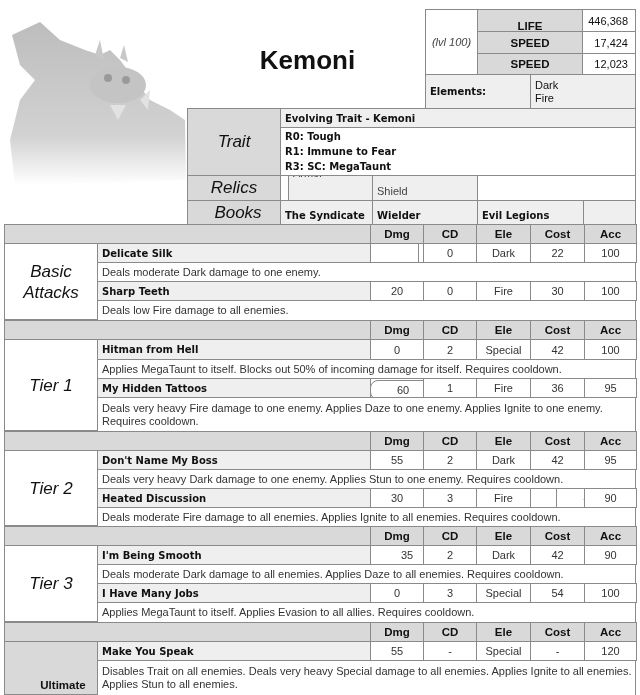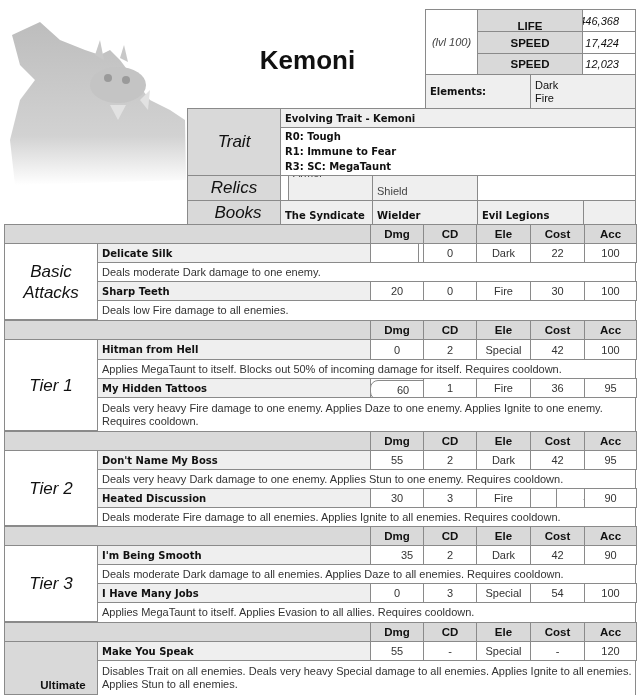--- a/index.html
+++ b/index.html
@@ -3,21 +3,21 @@
 <meta charset="utf-8">
 <style>
   html,body{margin:0;padding:0;background:#fff;}
   body{width:640px;height:695px;position:relative;overflow:hidden;font-family:"Liberation Sans",sans-serif;color:#111;}
   .abs{position:absolute;box-sizing:border-box;}
   .cell{position:absolute;box-sizing:border-box;border:1px solid #8a8a8a;font-size:11px;display:flex;align-items:center;overflow:hidden;}
   .g{background:#d9d9d9;}
   .lg{background:#efefef;}
   .w{background:#fff;}
   .c{justify-content:center;text-align:center;}
-  .r{justify-content:flex-end;padding-right:16px;font-style:italic;}
+  .r{justify-content:flex-end;padding-right:7px;}
   .l{padding-left:4px;}
   .ds{font-family:"DejaVu Sans",sans-serif;font-weight:bold;font-size:10px;}
   .it{font-style:italic;}
   .hdr{font-weight:bold;font-size:11.5px;}
   .portrait{left:0;top:10px;width:190px;height:180px;}
   .title{left:190px;top:30px;width:235px;height:60px;font-size:26px;font-weight:bold;display:flex;align-items:center;justify-content:center;}
 </style>
 </head>
 <body>
 

